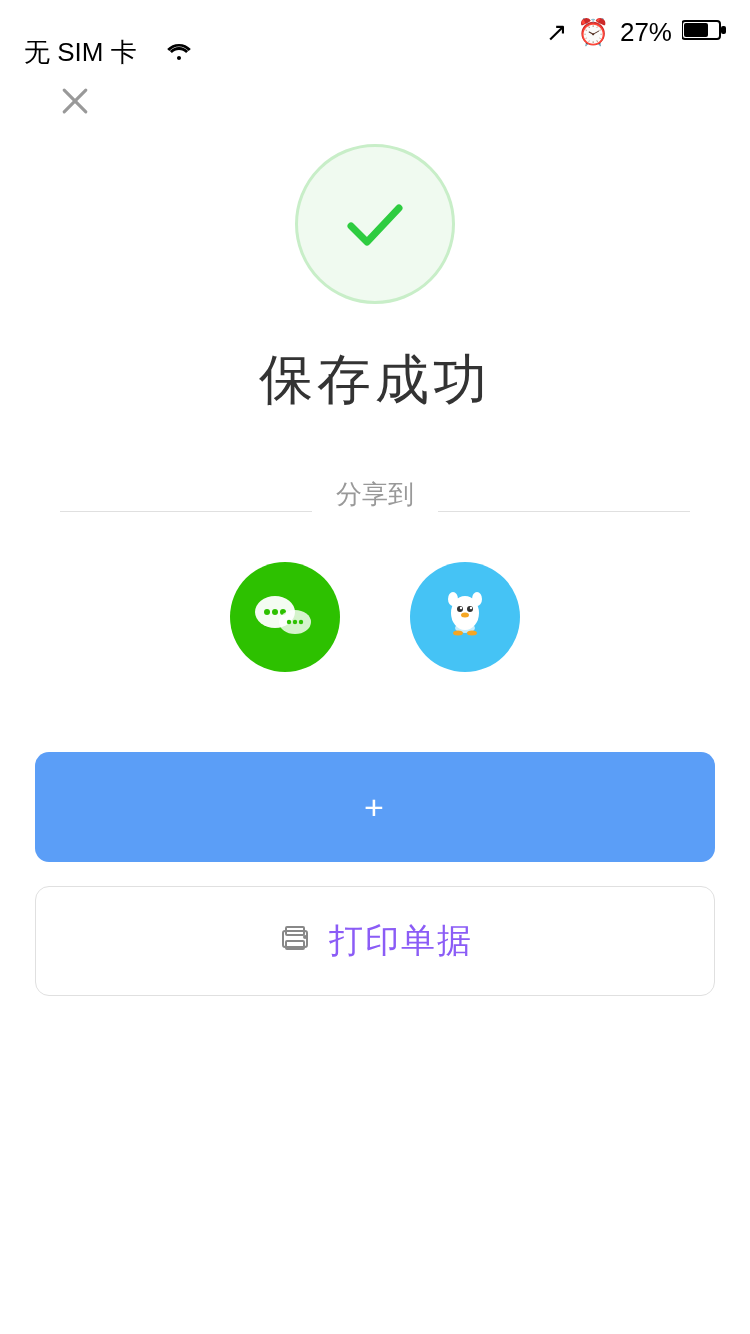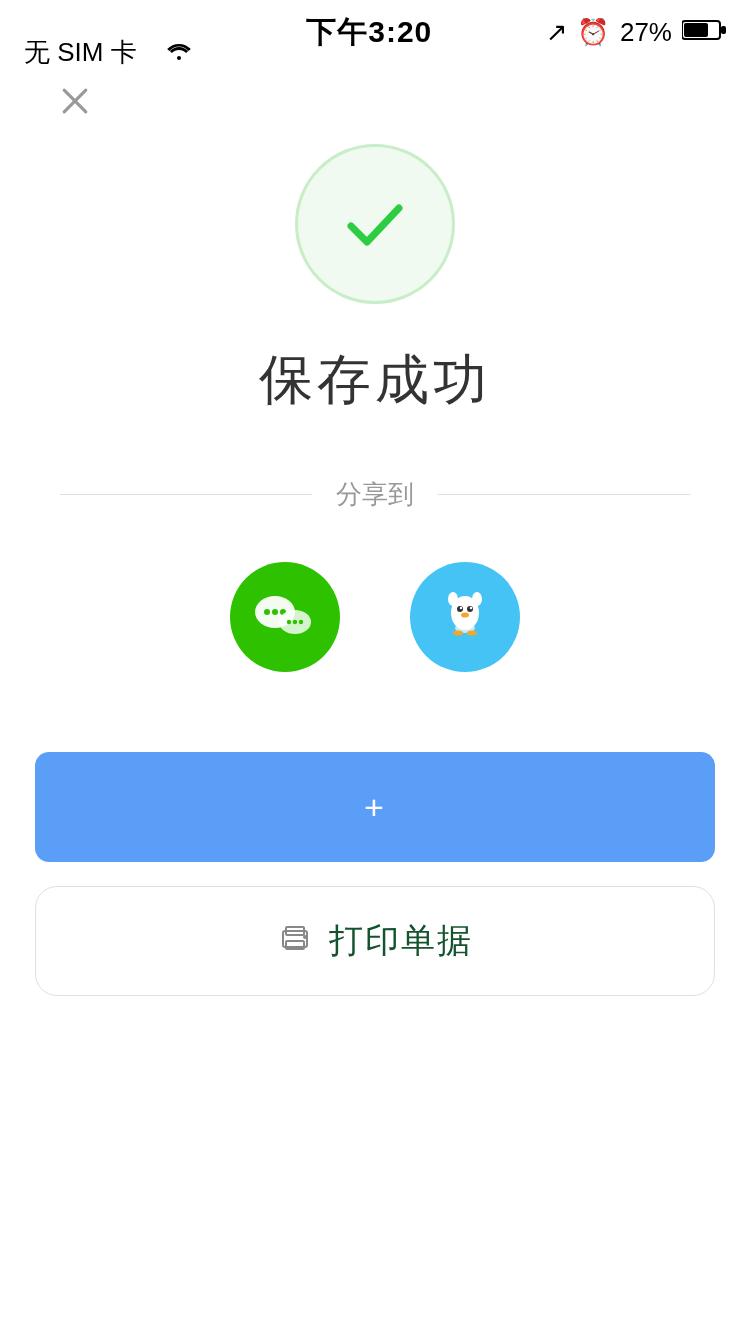--- a/index.html
+++ b/index.html
@@ -114,21 +114,21 @@
       align-items: center;
       justify-content: center;
       margin-bottom: 50px;
       position: relative;
     }
 
     .share-divider {
       width: 100%;
       position: relative;
       display: flex;
-      align-items: center;
+      align-items: flex-end;
       padding: 0 60px;
     }
 
     .divider-line {
       flex: 1;
       height: 1px;
       background: #e0e0e0;
     }
 
     .share-label {
@@ -185,46 +185,45 @@
       color: #fff;
       cursor: pointer;
       letter-spacing: 2px;
     }
 
     .btn-secondary {
       width: 100%;
       height: 110px;
       background: #fff;
       border: 1px solid #e0e0e0;
-      border-radius: 22px;
+      border-radius: 14px;
       display: flex;
       align-items: center;
       justify-content: center;
       gap: 16px;
       font-size: 34px;
-      color: #14532d;
+      color: #8b5cf6;
       cursor: pointer;
       letter-spacing: 2px;
     }
   </style>
 </head>
 <body>
 
 <div class="status-bar">
   <div class="status-left">
     <span>无 SIM 卡</span>
     <span>
       <svg width="28" height="22" viewBox="0 0 28 22" fill="none">
         <path d="M14 17c1.1 0 2 .9 2 2s-.9 2-2 2-2-.9-2-2 .9-2 2-2z" fill="#000"></path>
         <path d="M14 11c2.8 0 5.3 1.2 7.1 3.1l2.1-2.1C21 9.8 17.7 8 14 8s-7 1.8-9.2 4l2.1 2.1C8.7 12.2 11.2 11 14 11z" fill="#000"></path>
         <path d="M14 5C9.4 5 5.2 6.9 2.2 10l2.1 2.1C6.7 9.5 10.2 7.5 14 7.5s7.3 2 9.7 4.6l2.1-2.1C22.8 6.9 18.6 5 14 5z" fill="#000"></path>
       </svg>
     </span>
   </div>
-  <div class="status-center">下午3:20</div>
   <div class="status-right">
     <span>↗</span>
     <span>⏰</span>
     <span>27%</span>
     <span>
       <svg width="44" height="22" viewBox="0 0 44 22">
         <rect x="0" y="2" width="38" height="18" rx="3" ry="3" fill="none" stroke="#000" stroke-width="2"></rect>
         <rect x="2" y="4" width="24" height="14" rx="2" ry="2" fill="#000"></rect>
         <rect x="39" y="7" width="5" height="8" rx="2" ry="2" fill="#000"></rect>
       </svg>

